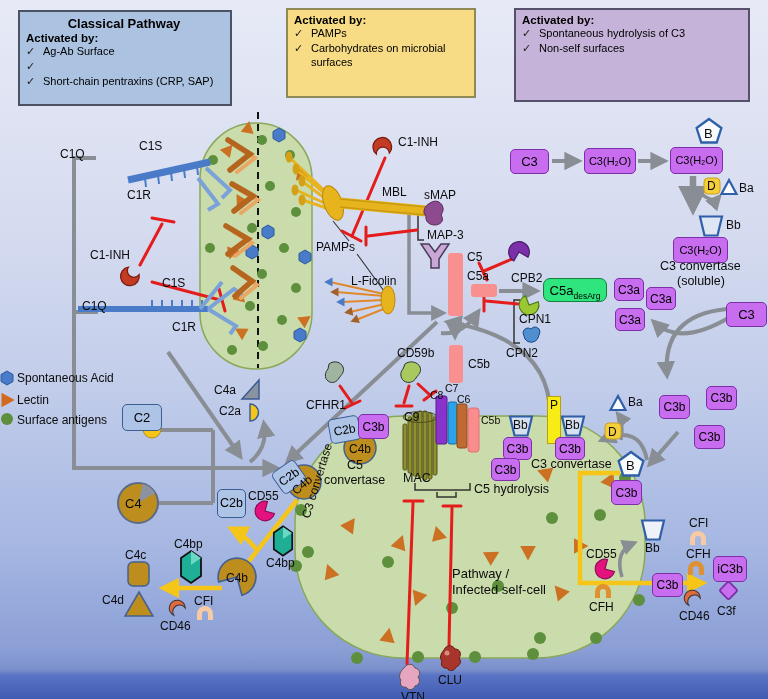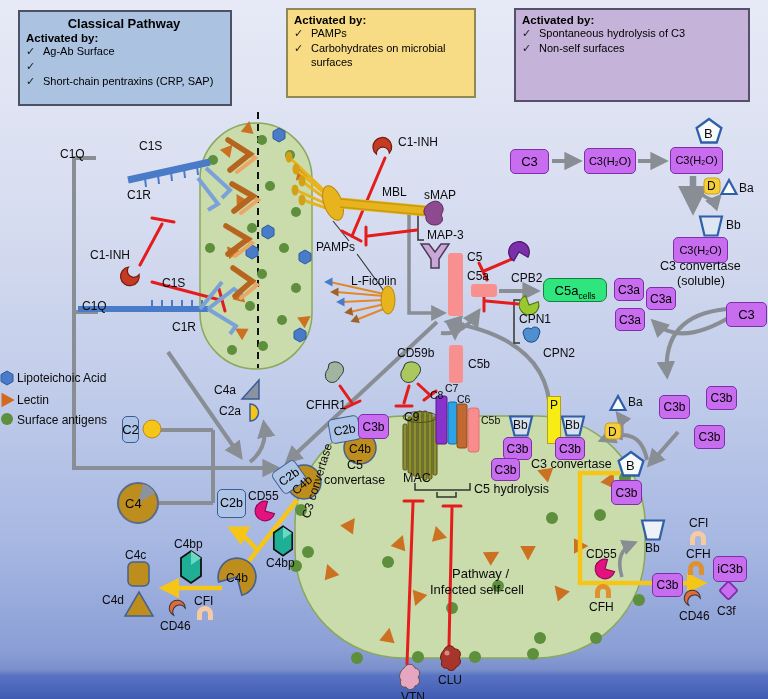--- a/index.html
+++ b/index.html
@@ -390,21 +390,21 @@
   <div class="row">
         <span class="chk">✓</span>
         <span>Spontaneous hydrolysis of C3</span>
       </div>
   <div class="row">
         <span class="chk">✓</span>
         <span>Non-self surfaces</span>
       </div>
 </div>
 
-<div class="L" style="left:17px;top:372px">Lipoteichoic Acid</div>
+<div class="L" style="left:17px;top:372px">Spontaneous Acid</div>
 <div class="L" style="left:17px;top:394px">Lectin</div>
 <div class="L" style="left:17px;top:414px">Surface antigens</div>
 
 <div class="L" style="left:60px;top:148px">C1Q</div>
 <div class="L" style="left:139px;top:140px">C1S</div>
 <div class="L" style="left:127px;top:189px">C1R</div>
 <div class="L" style="left:90px;top:249px">C1-INH</div>
 <div class="L" style="left:82px;top:300px">C1Q</div>
 <div class="L" style="left:162px;top:277px">C1S</div>
 <div class="L" style="left:172px;top:321px">C1R</div>
@@ -417,24 +417,24 @@
 <div class="L" style="left:351px;top:275px">L-Ficolin</div>
 
 <div class="pk" style="left:448px;top:253px;width:15px;height:63px"></div>
 <div class="pk" style="left:471px;top:284px;width:26px;height:13px"></div>
 <div class="pk" style="left:449px;top:345px;width:14px;height:38px"></div>
 <div class="L" style="left:467px;top:251px">C5</div>
 <div class="L" style="left:467px;top:270px">C5a</div>
 <div class="L" style="left:468px;top:358px">C5b</div>
 <div class="L" style="left:511px;top:272px">CPB2</div>
 <div class="L" style="left:519px;top:313px">CPN1</div>
-<div class="L" style="left:543px;top:347px">CPN2</div>
+<div class="L" style="left:506px;top:347px">CPN2</div>
 <div class="B gr" style="left:543px;top:278px;width:64px;height:24px">
   <span style="font-size:13px">C5a</span>
-      <span class="sub2">cells</span>
+      <span class="sub2">desArg</span>
 </div>
 
 <div class="B pu" style="left:510px;top:149px;width:39px;height:25px;font-size:13px">C3</div>
 <div class="B pu" style="left:584px;top:148px;width:52px;height:26px;font-size:11px">C3(H₂O)</div>
 <div class="B pu" style="left:670px;top:147px;width:53px;height:27px;font-size:11px">C3(H₂O)</div>
 <div class="B pu" style="left:673px;top:237px;width:55px;height:26px;font-size:11px">C3(H₂O)</div>
 <div class="L" style="left:704px;top:127px;font-size:13px">B</div>
 <div class="L" style="left:707px;top:180px">D</div>
 <div class="L" style="left:739px;top:182px">Ba</div>
 <div class="L" style="left:726px;top:219px">Bb</div>
@@ -471,39 +471,39 @@
 <div class="B" style="left:547px;top:396px;width:14px;height:48px;background:#f7ec13;border:1px solid #b8a010"></div>
 <div class="L" style="left:550px;top:399px">P</div>
 <div class="L" style="left:565px;top:419px">Bb</div>
 <div class="B pu" style="left:555px;top:437px;width:30px;height:23px">C3b</div>
 <div class="L m" style="left:531px;top:458px">C3 convertase</div>
 <div class="L" style="left:628px;top:396px">Ba</div>
 <div class="L" style="left:608px;top:426px">D</div>
 <div class="L" style="left:626px;top:459px;font-size:13px">B</div>
 <div class="B pu" style="left:611px;top:480px;width:31px;height:25px">C3b</div>
 
-<div class="B bl" style="left:122px;top:416px;width:17px;height:27px;font-size:13px">C2</div>
+<div class="B bl" style="left:122px;top:404px;width:40px;height:27px;font-size:13px">C2</div>
 <div class="L" style="left:125px;top:497px;font-size:13px">C4</div>
 <div class="L" style="left:214px;top:384px">C4a</div>
 <div class="L" style="left:219px;top:405px">C2a</div>
 <div class="B bl" style="left:217px;top:489px;width:29px;height:29px;font-size:12.5px">C2b</div>
 <div class="B bl" style="left:275px;top:464px;width:28px;height:26px;transform:rotate(-35deg)">C2b</div>
 <div class="L" style="left:248px;top:490px">CD55</div>
 <div class="L" style="left:291px;top:479px;transform:rotate(-40deg)">C4b</div>
 <div class="L" style="left:300px;top:516px;transform:rotate(-73deg);transform-origin:0 0">C3 convertase</div>
 <div class="L" style="left:174px;top:538px">C4bp</div>
 <div class="L" style="left:266px;top:557px">C4bp</div>
 <div class="L" style="left:226px;top:572px">C4b</div>
 <div class="L" style="left:125px;top:549px">C4c</div>
 <div class="L" style="left:102px;top:594px">C4d</div>
 <div class="L" style="left:160px;top:620px">CD46</div>
 <div class="L" style="left:194px;top:595px">CFI</div>
 
 <div class="L" style="left:452px;top:567px;font-size:13px">Pathway /</div>
-<div class="L" style="left:430px;top:583px;font-size:13px">Infected self-cell</div>
+<div class="L" style="left:452px;top:583px;font-size:13px">Infected self-cell</div>
 
 <div class="L" style="left:586px;top:548px">CD55</div>
 <div class="L" style="left:589px;top:601px">CFH</div>
 <div class="L" style="left:645px;top:542px">Bb</div>
 <div class="B pu" style="left:652px;top:573px;width:31px;height:24px">C3b</div>
 <div class="L" style="left:689px;top:517px">CFI</div>
 <div class="L" style="left:686px;top:548px">CFH</div>
 <div class="B pu" style="left:713px;top:556px;width:34px;height:26px;font-size:12.5px">iC3b</div>
 <div class="L" style="left:717px;top:605px">C3f</div>
 <div class="L" style="left:679px;top:610px">CD46</div>

